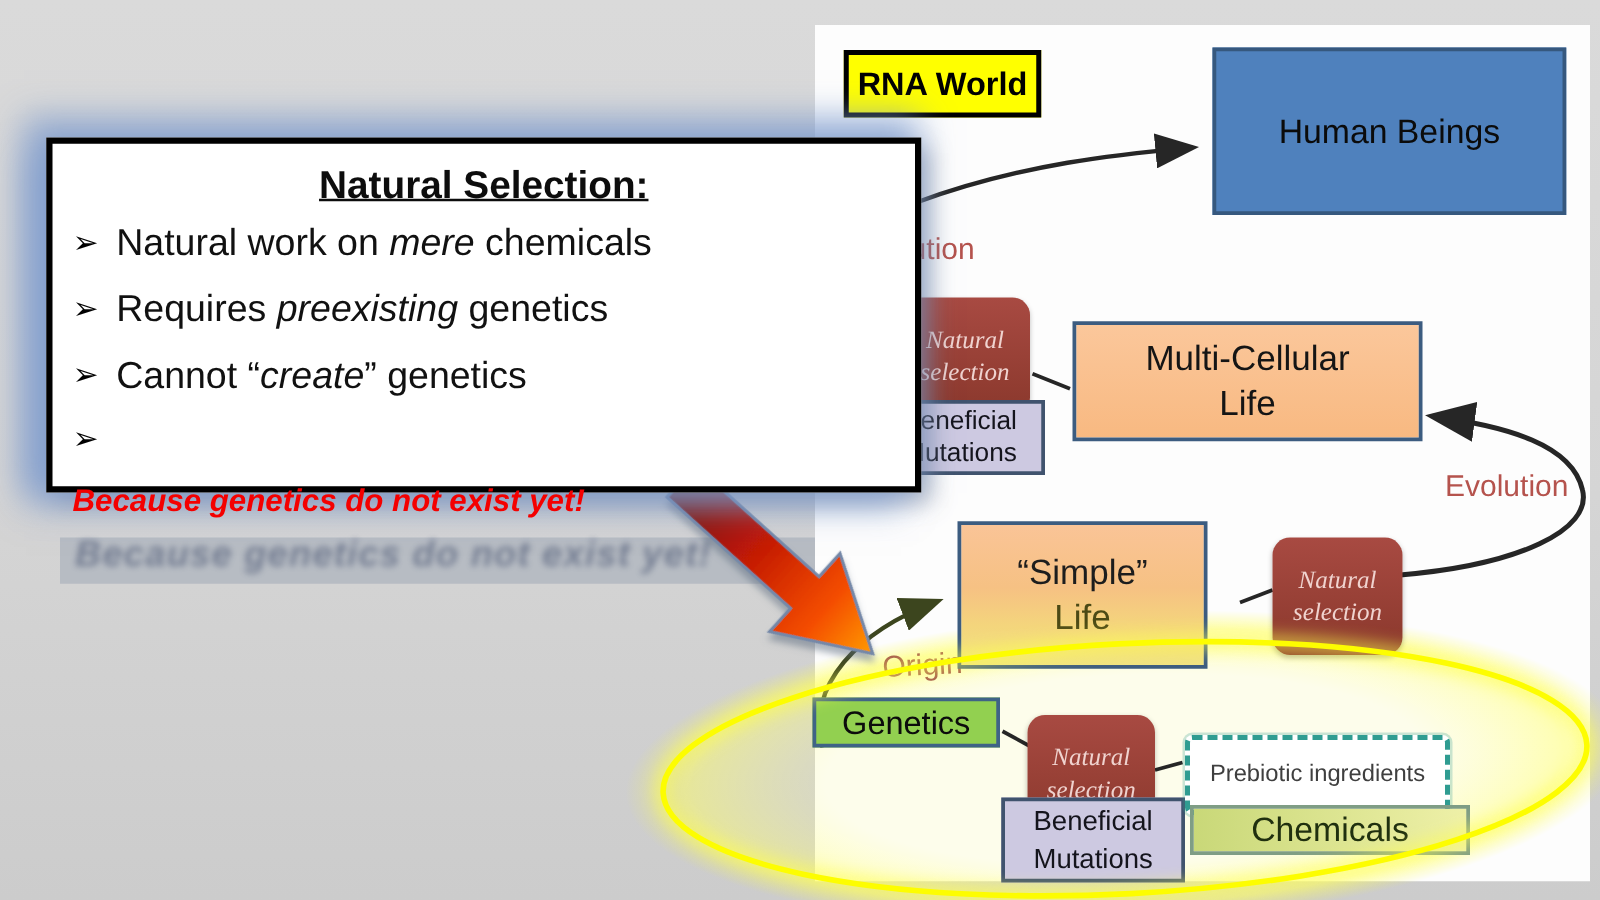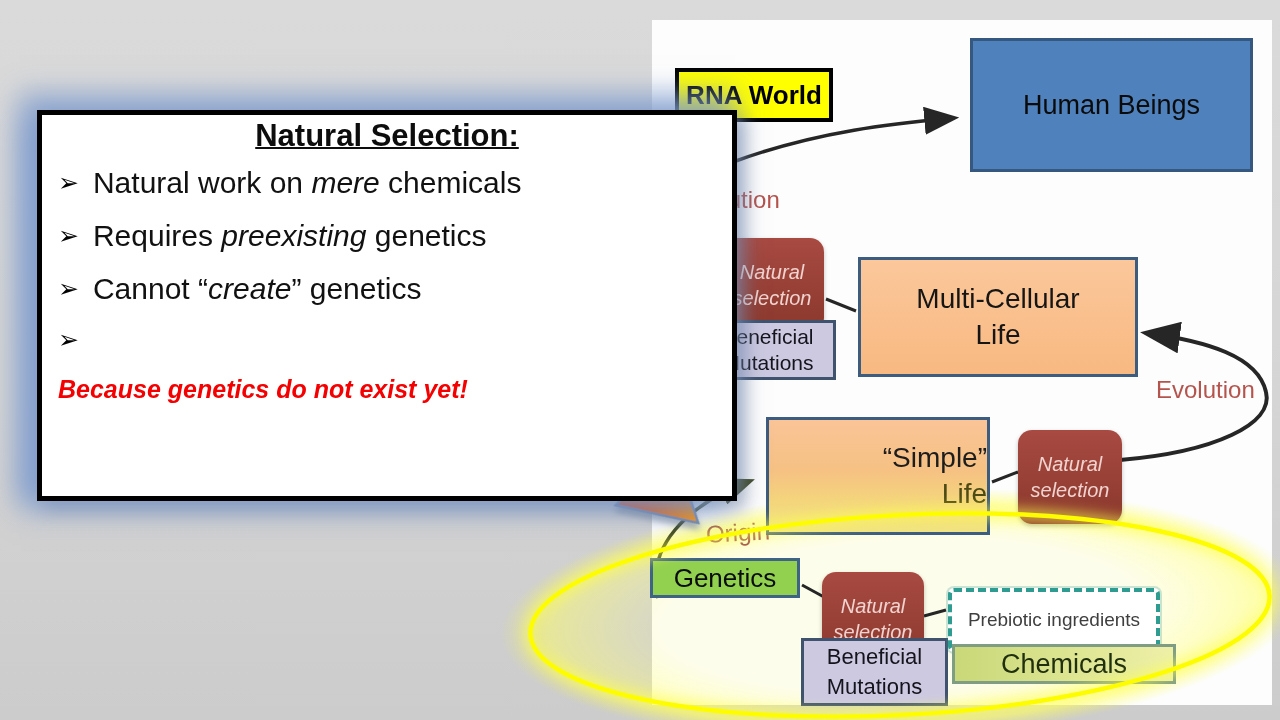--- a/index.html
+++ b/index.html
@@ -12,37 +12,37 @@
   .panel{position:absolute;left:652px;top:20px;width:620px;height:685px;background:#fdfdfd;z-index:2;}
   
   .ghost-band{position:absolute;left:48px;top:430px;width:694px;height:37px;background:#b4b9c1;opacity:.9;z-index:1;}
   .ghost-text{
     position:absolute;left:60px;top:428px;width:676px;height:42px;overflow:hidden;
     font-size:29px;font-weight:bold;font-style:italic;color:#69738a;
     filter:blur(2.5px);opacity:.85;white-space:nowrap;z-index:1;letter-spacing:1px;
   }
   
   .callout{
-    position:absolute;left:37px;top:110px;width:700px;height:391px;box-sizing:border-box;
-    background:#ffffff;border:5px solid #000;z-index:10;padding-top:0;
+    position:absolute;left:37px;top:110px;width:700px;height:284px;box-sizing:border-box;
+    background:#ffffff;border:5px solid #000;z-index:10;padding-top:12px;
     box-shadow:-10px -8px 26px 8px rgba(125,155,205,.8),-16px 12px 26px rgba(125,155,205,.55),8px 8px 16px rgba(100,110,130,.4);
   }
   .callout-title{text-align:center;font-size:31px;font-weight:bold;text-decoration:underline;text-decoration-thickness:2px;color:#0d0d0d;line-height:42px;}
   .bullet-row{display:flex;align-items:baseline;padding-left:16px;font-size:30px;color:#111;line-height:51px;white-space:nowrap;}
   .bullet-glyph{font-size:25px;margin-right:14px;color:#000;flex:0 0 auto;transform:translateY(-2px);}
   .em{font-style:italic;}
   .conclusion{padding-left:16px;font-size:25px;font-weight:bold;font-style:italic;color:#f40000;line-height:44px;white-space:nowrap;}
   
   .box{position:absolute;box-sizing:border-box;display:flex;flex-direction:column;align-items:center;justify-content:center;text-align:center;z-index:5;}
-  .rna{left:675px;top:40px;width:158px;height:54px;background:#ffff00;border:4px solid #000;font-size:26px;font-weight:bold;color:#000;margin-top:28px;}
+  .rna{left:675px;top:40px;width:158px;height:54px;background:#ffff00;border:4px solid #000;font-size:26px;font-weight:bold;color:#000;}
   .human{left:970px;top:38px;width:283px;height:134px;background:#4f81bd;border:3px solid #36587e;font-size:27px;color:#0b0b0b;}
-  .multi{left:858px;top:257px;width:280px;height:120px;background:linear-gradient(180deg,#fbc79b,#f8b981);border:3px solid #3c5c80;font-size:28px;color:#151515;line-height:36px;}
-  .simple{left:766px;top:417px;width:224px;height:118px;background:linear-gradient(180deg,#fac497 0%,#f6c183 45%,#f4d57c 72%,#f0e382 100%);border:3px solid #3c5c80;font-size:28px;line-height:36px;color:#1d1d1d;align-items:flex-end;}
+  .multi{left:858px;top:257px;width:280px;height:96px;background:linear-gradient(180deg,#fbc79b,#f8b981);border:3px solid #3c5c80;font-size:28px;color:#151515;line-height:36px;}
+  .simple{left:766px;top:417px;width:200px;height:118px;background:linear-gradient(180deg,#fac497 0%,#f6c183 45%,#f4d57c 72%,#f0e382 100%);border:3px solid #3c5c80;font-size:28px;line-height:36px;color:#1d1d1d;}
   .simple .line2{color:#4c4a15;}
-  .ns{width:104px;height:94px;border-radius:14px;background:linear-gradient(180deg,#a84a42,#8a382c);color:#f0d3cf;font-style:italic;font-size:20px;line-height:26px;box-shadow:0 2px 4px rgba(0,0,0,.25);}
+  .ns{width:104px;height:94px;border-radius:14px;background:linear-gradient(180deg,#a84a42,#8a382c);color:#f0d3cf;font-style:italic;font-size:20px;line-height:26px;box-shadow:0 2px 4px rgba(0,0,0,.25);font-family:Liberation Serif, serif;}
   .ns-top{left:720px;top:238px;}
   .ns-mid{left:1018px;top:430px;}
   .ns-low{left:822px;top:572px;width:102px;}
   .ben{background:#cdc9e1;border:3px solid #40536e;color:#14141c;}
   .ben-top{left:700px;top:320px;width:136px;height:60px;font-size:21px;line-height:26px;}
   .ben-low{left:801px;top:638px;width:147px;height:68px;font-size:22px;line-height:30px;}
   .genetics{left:650px;top:558px;width:150px;height:40px;background:#92d050;border:3px solid #3f6386;font-size:26px;color:#0c0c0c;}
   .prebiotic{left:948px;top:588px;width:212px;height:64px;background:#ffffff;border:4px dashed #2f9c91;border-radius:6px;font-size:19px;color:#3f3f3f;box-shadow:0 0 0 2px rgba(47,156,145,.25);}
   .chemicals{left:952px;top:644px;width:224px;height:40px;background:linear-gradient(90deg,#c9d878,#eef0a8);border:3px solid #7f9d85;font-size:27px;color:#20300f;}
   

